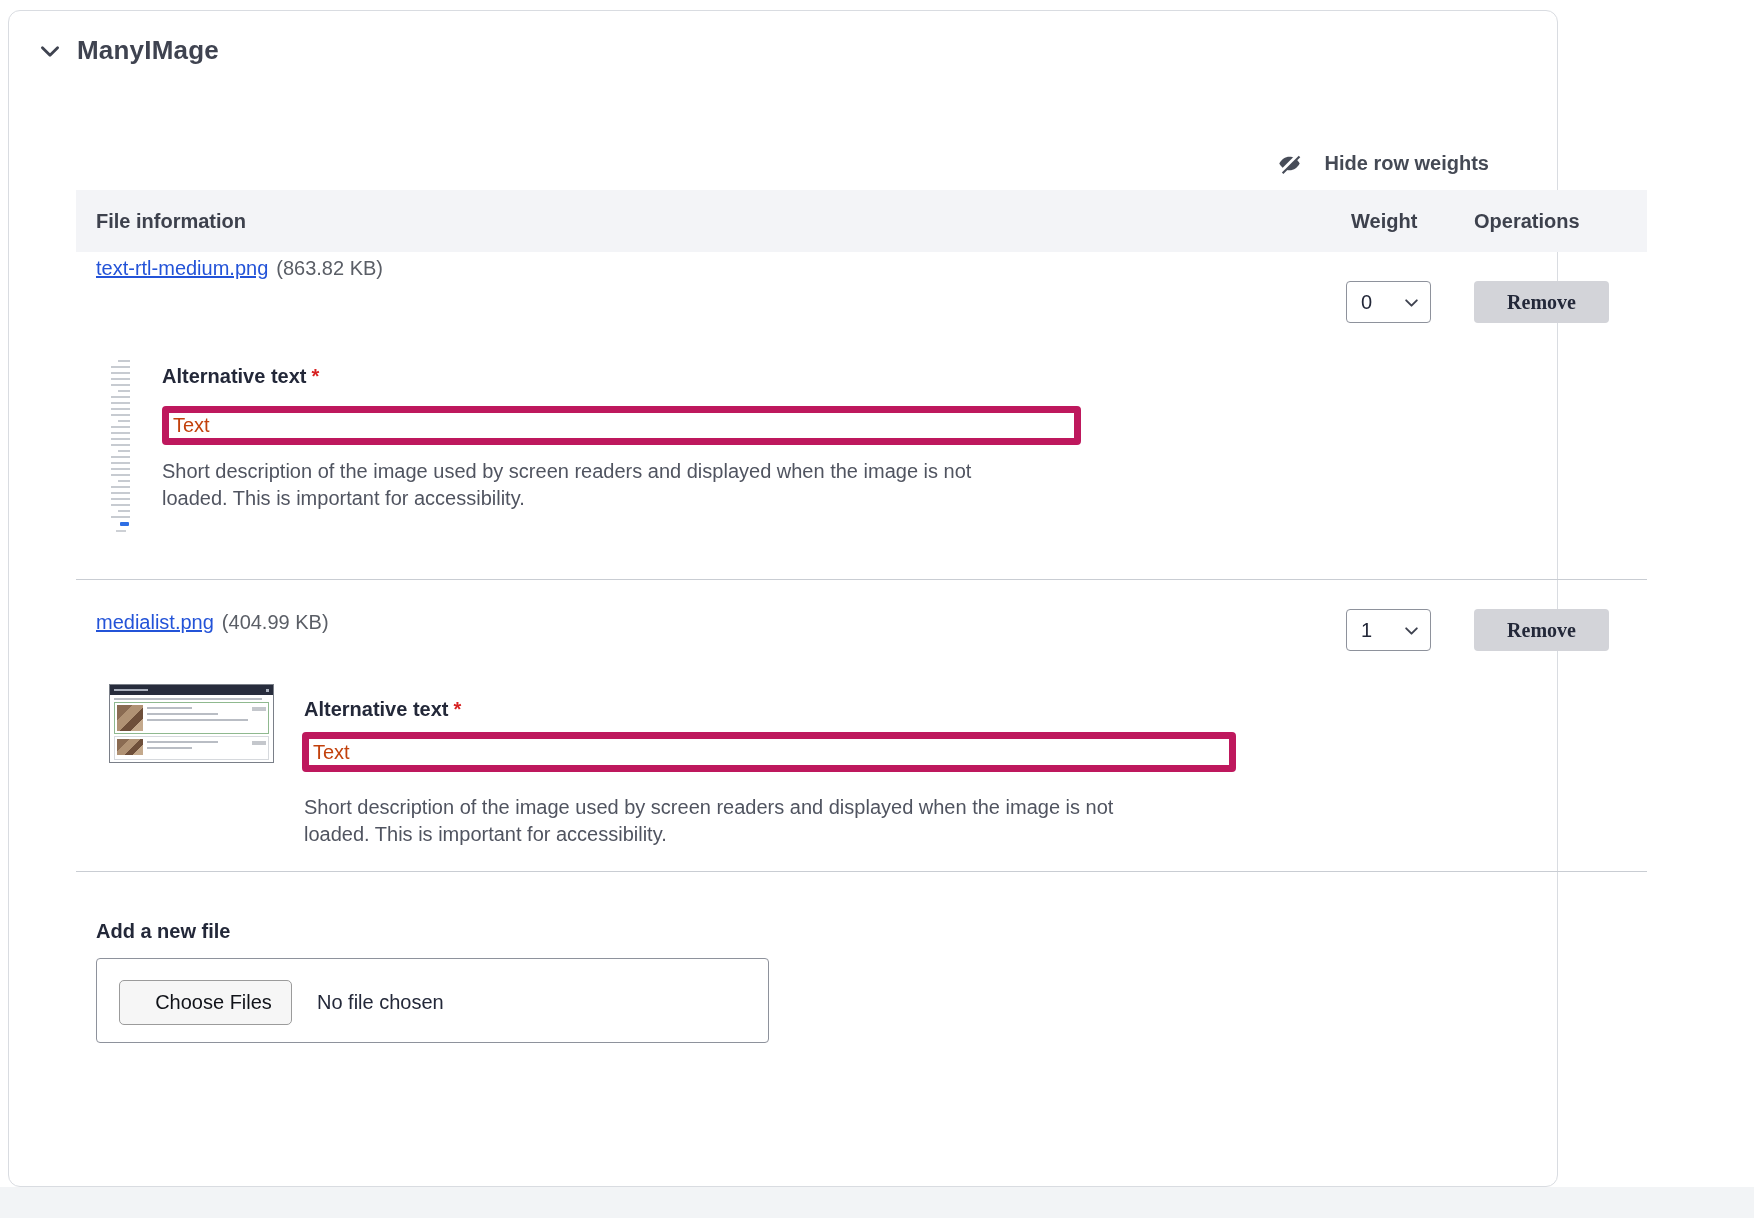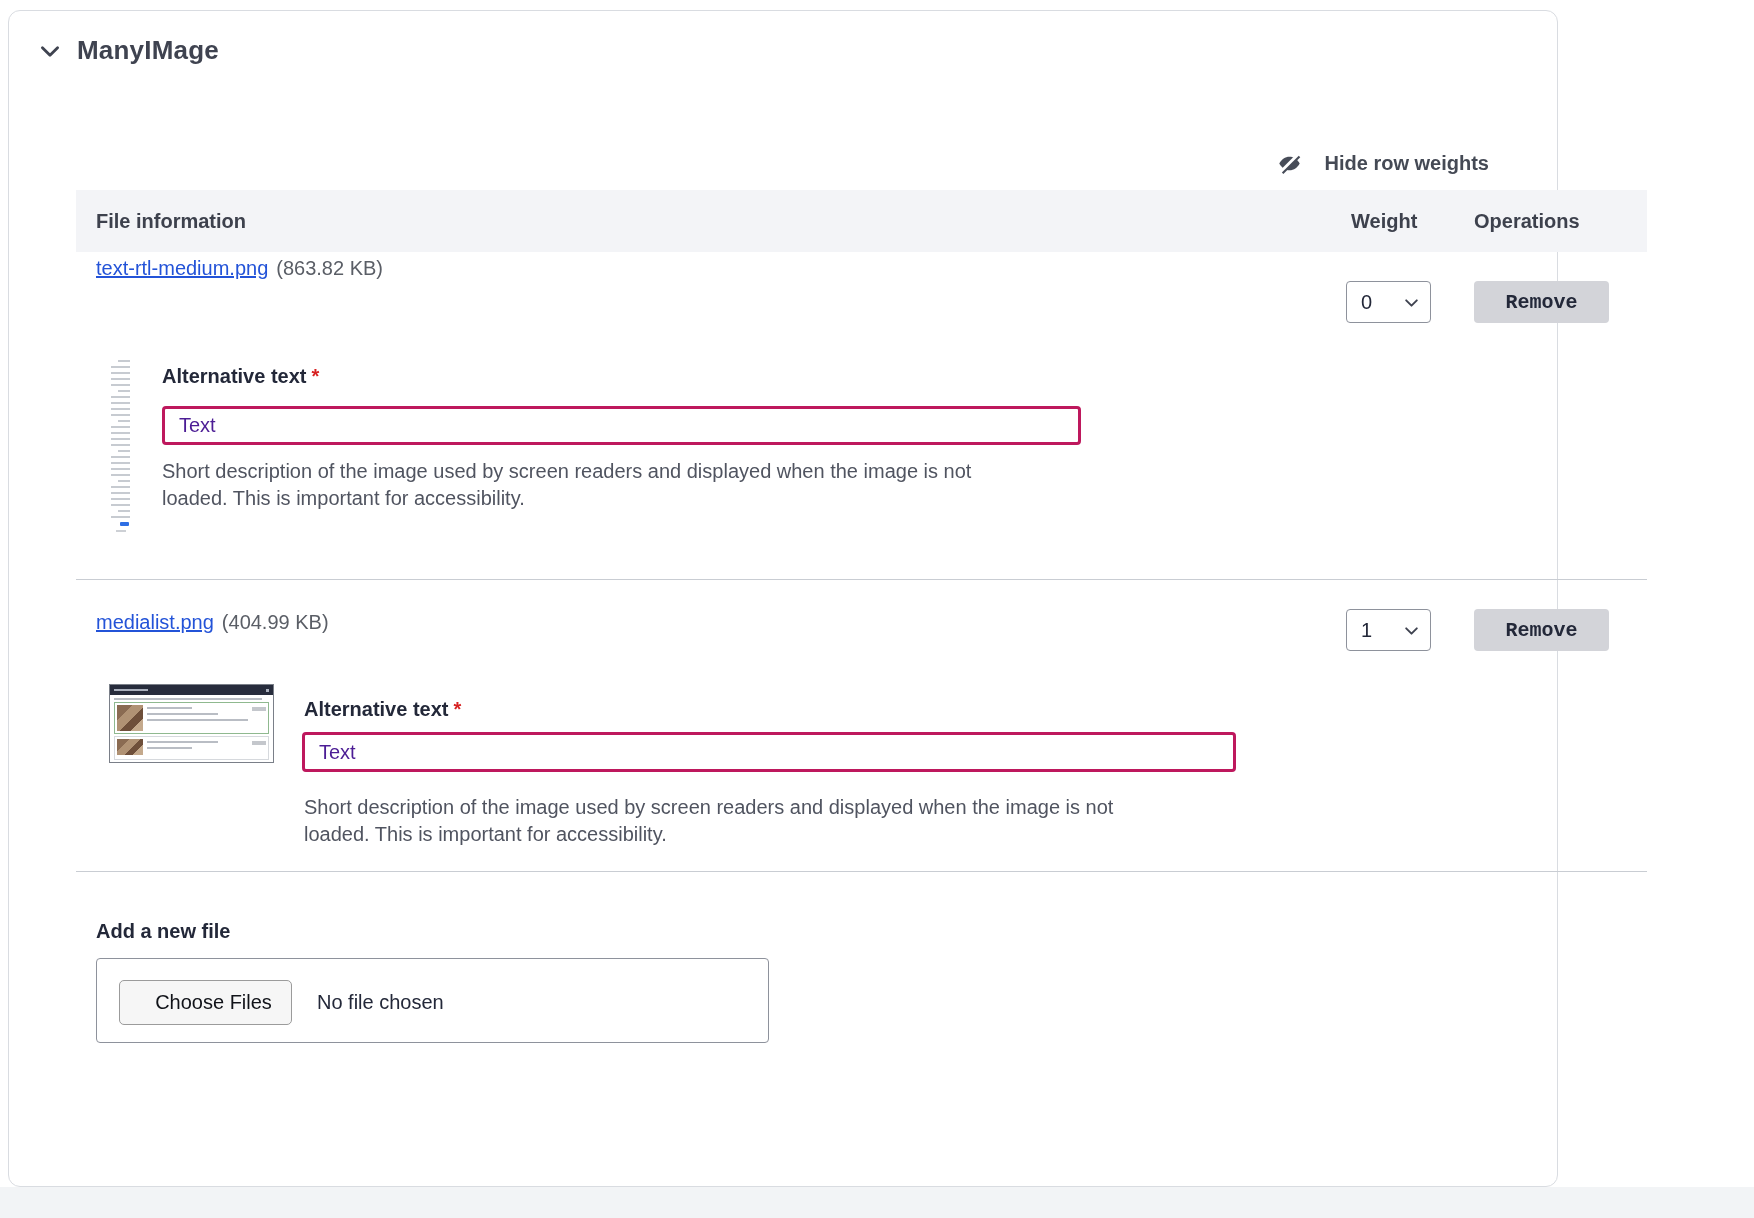--- a/index.html
+++ b/index.html
@@ -27,27 +27,27 @@
 
   
   .file-line { position:absolute; left:87px; font-size:20px; }
   .file-line a { color:#2353d8; text-decoration:underline; }
   .file-size { color:#5a5e66; margin-left:8px; }
 
   .wsel { position:absolute; left:1337px; width:85px; height:42px; background:#fff;
           border:1px solid #8e929c; border-radius:4px; display:flex; align-items:center;
           justify-content:space-between; padding:0 10px 0 14px; font-size:20px; color:#232839; cursor:pointer; }
   .btn-remove { position:absolute; left:1465px; width:135px; height:42px; background:#d3d4d9;
-          border:none; border-radius:4px; font-family:Liberation Mono, monospace;
+          border:none; border-radius:4px; font-family:Liberation Serif, serif;
           font-size:20px; font-weight:700; color:#232839; cursor:pointer; }
 
   .alt-label { position:absolute; font-size:20px; font-weight:700; color:#232839; }
   .alt-label .req { color:#d72222; margin-left:5px; font-weight:700; }
-  .alt-input { position:absolute; border:3px solid #be185d; border-radius:4px; background:#fff;
-          font-family:"Liberation Sans",sans-serif; font-size:20px; color:#4c1d95; padding:0 14px; }
+  .alt-input { position:absolute; border:7px solid #be185d; border-radius:4px; background:#fff;
+          font-family:"Liberation Sans",sans-serif; font-size:20px; color:#c2410c; padding:0 4px; }
   .alt-help { position:absolute; font-size:20px; color:#505460; line-height:27px; width:812px; }
 
   .divider { position:absolute; left:67px; width:1571px; height:0; border-top:1px solid #c9cdd3; }
 
   
   .thumb-strip { position:absolute; left:99px; top:346px; width:25px; height:178px; background:#fff; }
   .thumb-strip .strip-lines { position:absolute; left:3px; right:3px; top:3px; bottom:16px;
           background:repeating-linear-gradient(to bottom, #c7cbd1 0 2px, transparent 2px 6px); }
   .thumb-strip .strip-lines2 { position:absolute; left:3px; width:7px; top:3px; bottom:16px;
           background:repeating-linear-gradient(to bottom, #ffffff 0 2px, transparent 2px 10px); }

